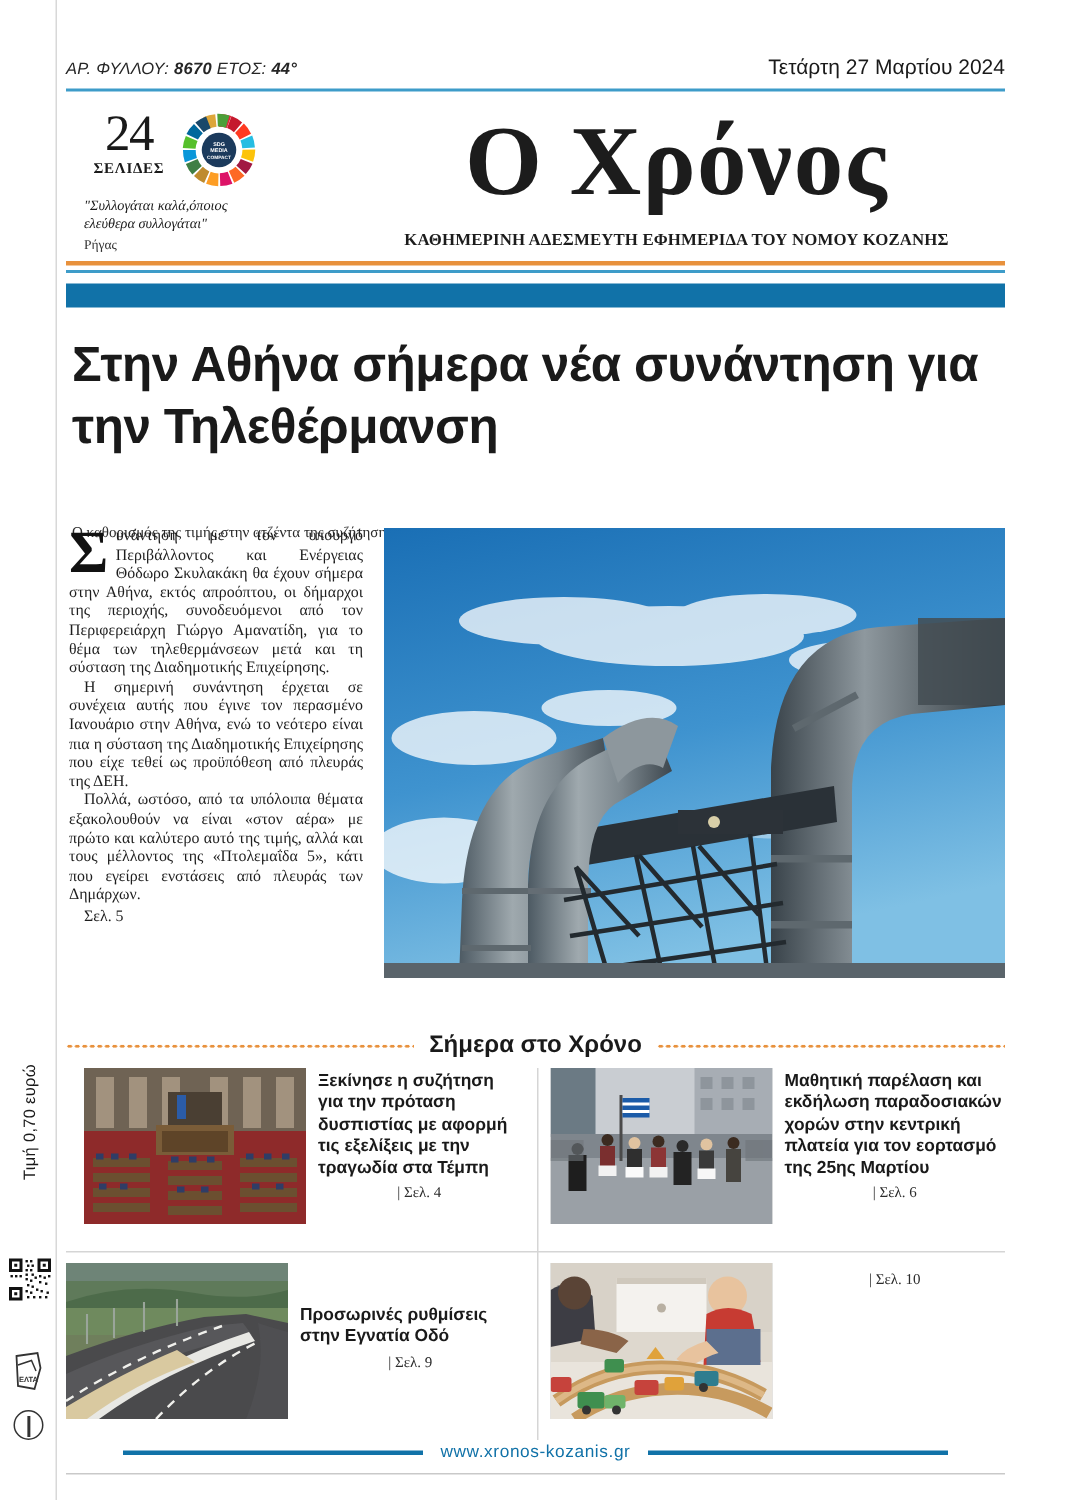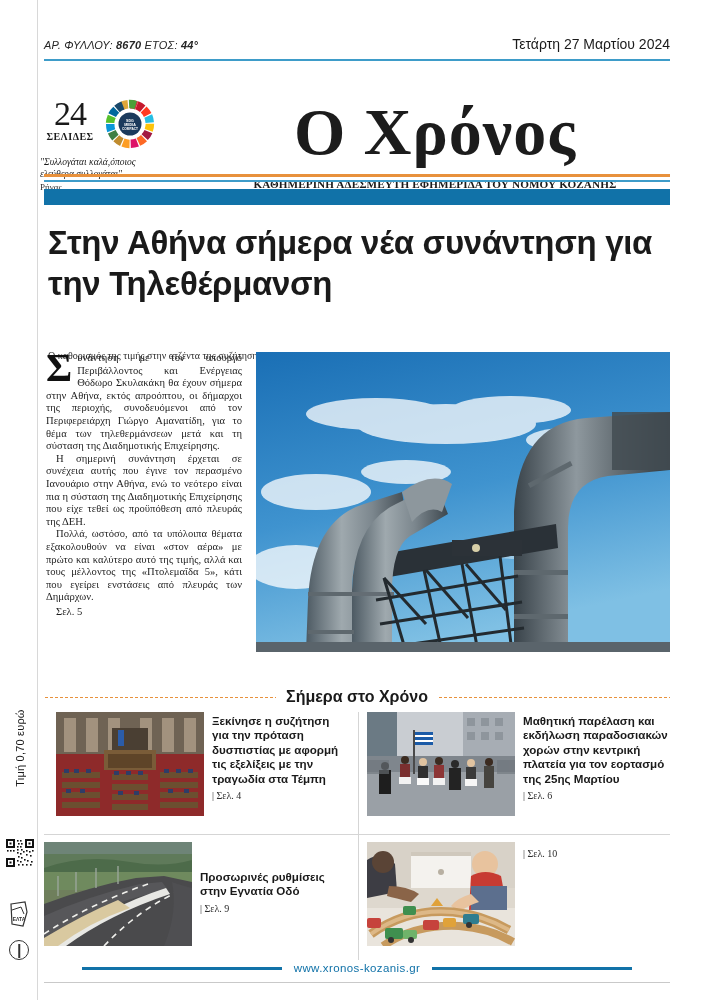--- a/index.html
+++ b/index.html
@@ -89,22 +89,22 @@
   .rule-blue-thin {
     position: absolute;
     left: 44px; top: 59px;
     width: 626px; height: 2px;
     background: #3e9cc9;
   }
 
   
   .masthead {
     position: absolute;
-    left: 32px; top: 70px;
-    width: 626px; height: 100px; margin-top: 24px;
+    left: 48px; top: 70px;
+    width: 626px; height: 100px;
   }
   .pages-badge {
     position: absolute;
     left: 8px; top: 4px;
     width: 60px;
     text-align: center;
     font-family: "Liberation Serif", serif;
     color: #1a1a1a;
   }
   .pages-badge .num {
@@ -294,20 +294,21 @@
     font-size: 11.6px;
     line-height: 14.4px;
     font-weight: 700;
     color: #1a1a1a;
   }
   .brief-page {
     margin-top: 4px;
     font-family: "Liberation Serif", serif;
     font-size: 10px;
     color: #2b2b2b;
+    text-align: center;
   }
   .brief.b3 .brief-text, .brief.b3 .brief-title { padding-top: 28px; }
   .brief.b3 .brief-title { padding-top: 0; }
 
   .vline {
     position: absolute;
     left: 314px; top: 0;
     width: 1px; height: 248px;
     background: #d5d5d5;
   }

